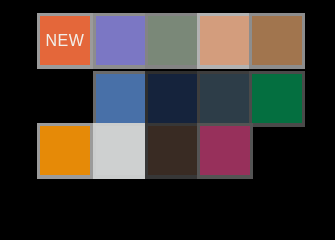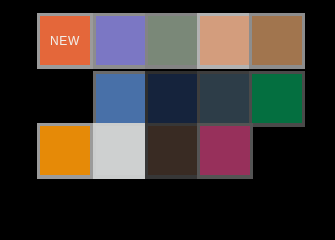--- a/index.html
+++ b/index.html
@@ -36,21 +36,21 @@
   .swatch-fill {
     position: absolute;
     box-sizing: border-box;
     display: flex;
     align-items: center;
     justify-content: center;
   }
 
   .swatch-badge {
     font-family: "Liberation Sans", sans-serif;
-    font-size: 12px;
+    font-size: 16px;
     font-weight: 400;
     letter-spacing: 0.6px;
     line-height: 1;
     color: #f2efe9;
     white-space: nowrap;
     user-select: none;
   }
 </style>
 </head>
 <body>

